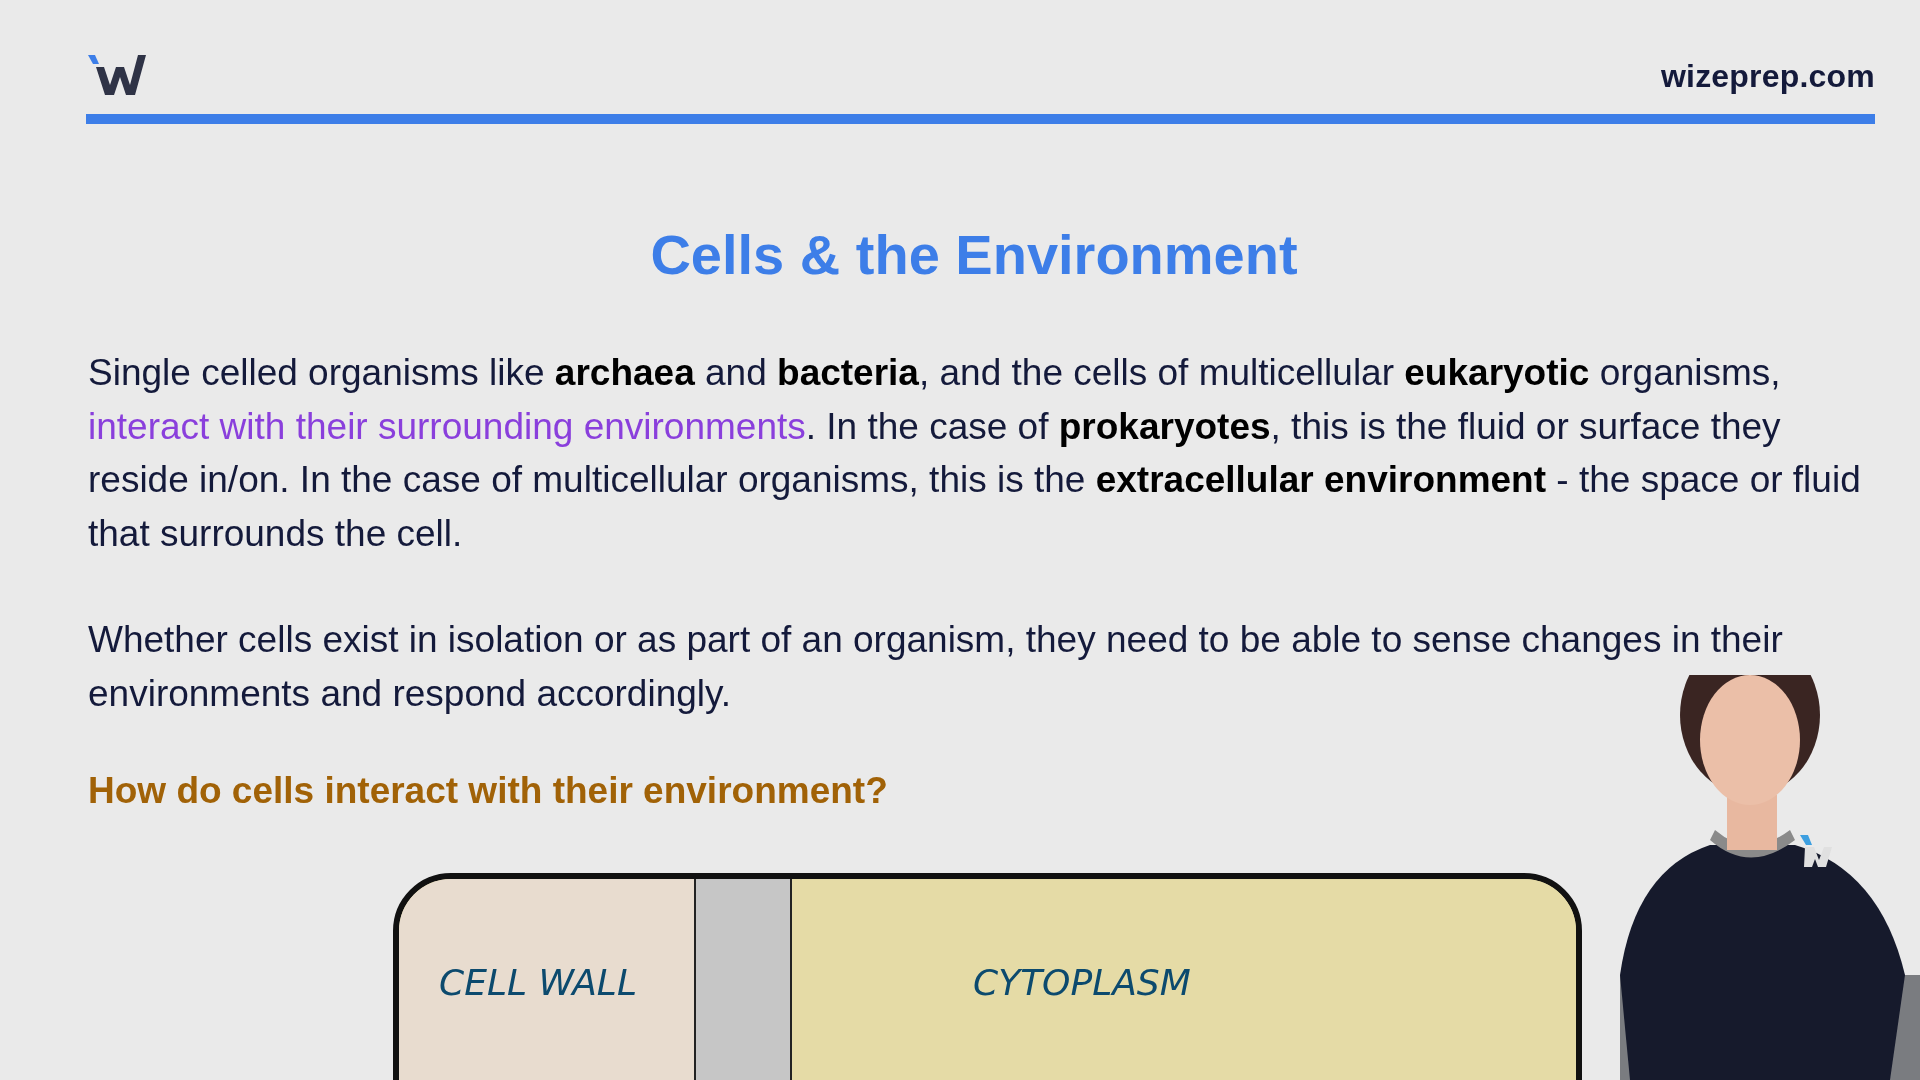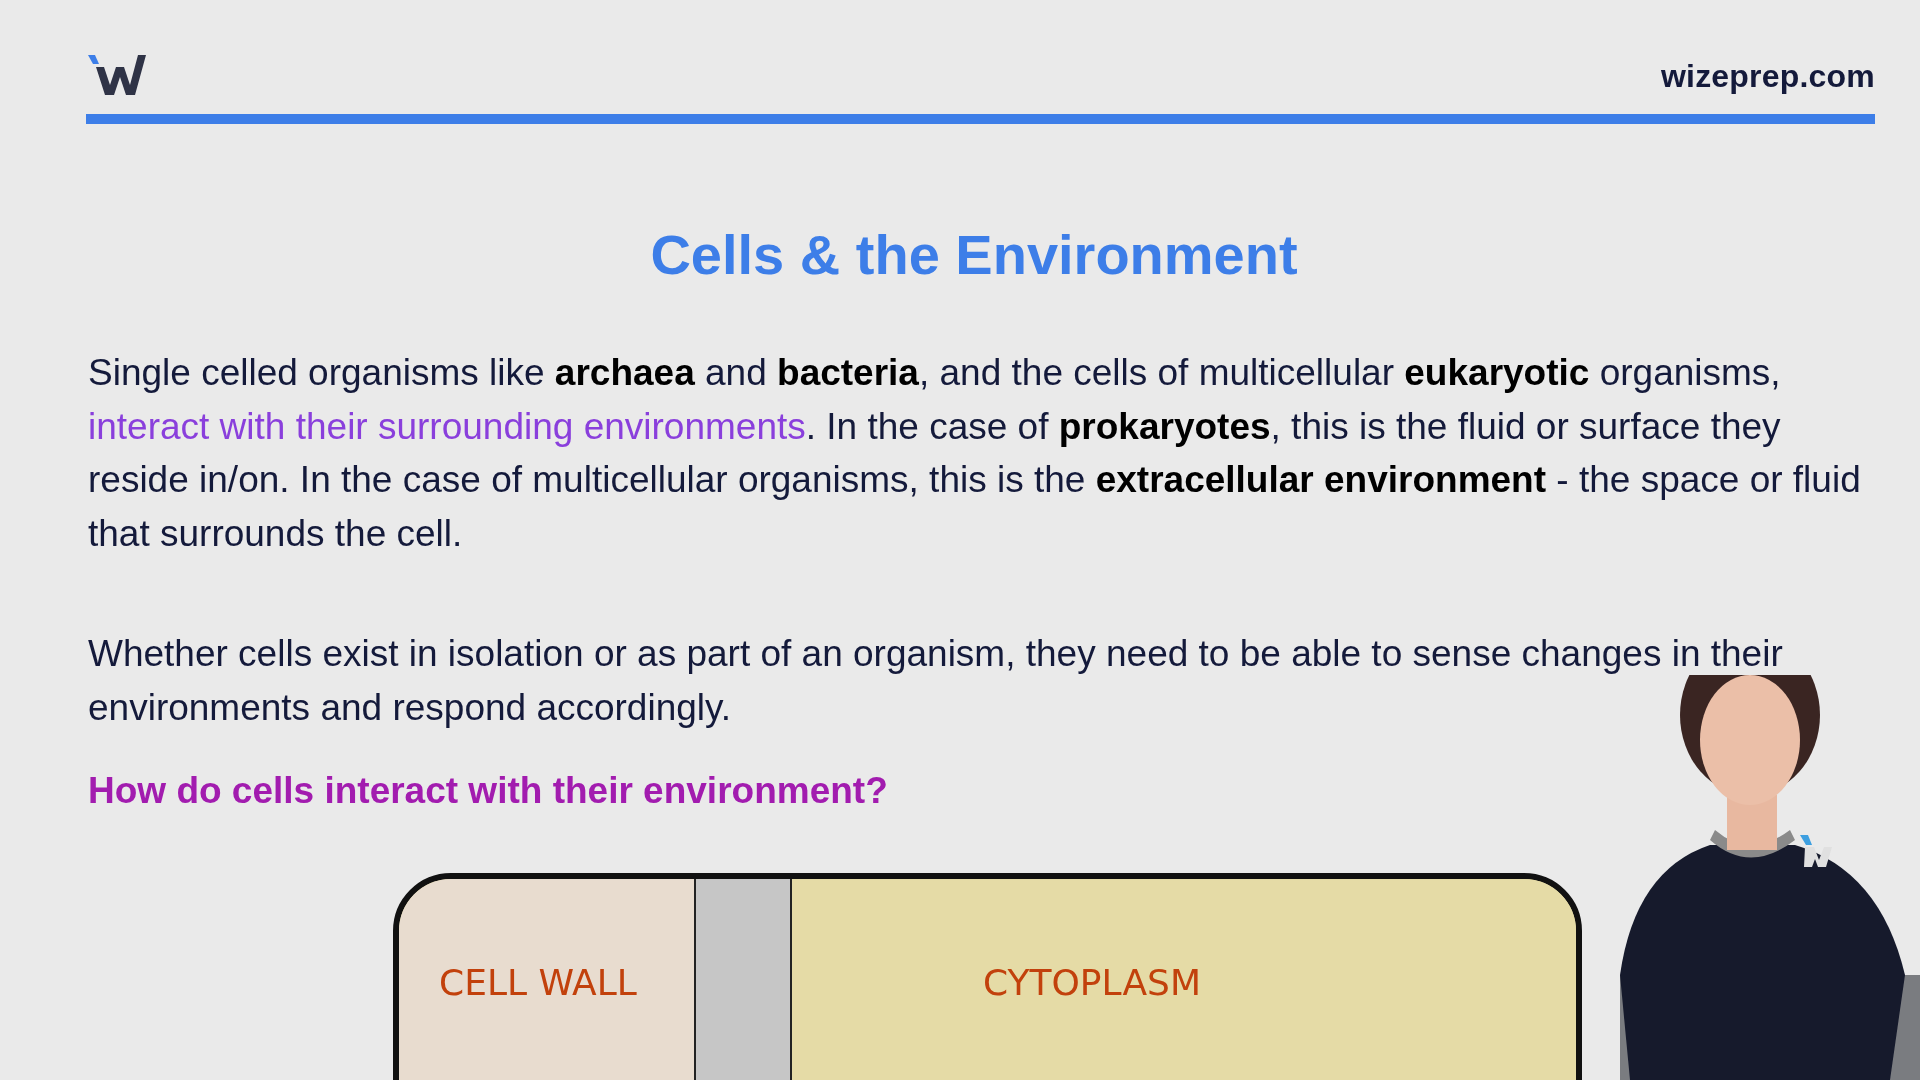--- a/index.html
+++ b/index.html
@@ -9,33 +9,33 @@
     font-family:"Liberation Sans", "DejaVu Sans", sans-serif;
     position:relative;
     color:#141a3b;
   }
   .logo { position:absolute; left:86px; top:53px; width:62px; height:44px; }
   .site { position:absolute; right:45px; top:58px; font-size:32px; font-weight:700; color:#141a3b; letter-spacing:0.2px; }
   .rule { position:absolute; left:86px; top:114px; width:1789px; height:10px; background:#3d7ee8; }
   .title { position:absolute; left:0; top:222px; width:1948px; text-align:center; font-size:56px; font-weight:700; color:#3d7ee8; }
   .para { position:absolute; left:88px; width:1790px; font-size:37px; line-height:53.5px; color:#141a3b; }
   .p1 { top:346px; }
-  .p2 { top:627px; }
+  .p2 { top:613px; }
   .or { color:#000000; font-weight:700; }
   .pu { color:#8a3fdc; font-weight:400; }
-  .q { position:absolute; left:88px; top:770px; font-size:37px; font-weight:700; color:#a21caf; }
+  .q { position:absolute; left:88px; top:770px; font-size:37px; font-weight:700; color:#a16207; }
   .cellbox {
     position:absolute; left:393px; top:873px; width:1177px; height:260px;
     border:6px solid #111; border-radius:58px 58px 0 0; overflow:hidden;
     background:#e5dba6;
   }
   .wall { position:absolute; left:0; top:0; width:295px; height:100%; background:#e8dccf; border-right:2px solid #222; }
   .membrane { position:absolute; left:297px; top:0; width:94px; height:100%; background:#c6c6c6; border-right:2px solid #222; }
   .cyto { position:absolute; left:393px; top:0; right:0; height:100%; background:#e5dba6; }
-  .lbl { position:absolute; font-family:"DejaVu Sans", sans-serif; font-size:36px; color:#c2410c; top:83px; }
+  .lbl { position:absolute; font-family:"DejaVu Sans", sans-serif; font-size:36px; color:#0c4a6e; top:83px;font-style:italic; }
   .lbl-wall { left:40px; }
   .presenter { position:absolute; left:1590px; top:675px; width:330px; height:405px; }
 </style>
 </head>
 <body>
 
 <svg class="logo" viewBox="0 0 62 44">
   <path d="M2 2 L9 2 L13 11 L7 11 Z" fill="#3d7ee8"></path>
   <path d="M10 14 L18 14 L24 32 L30 14 L38 14 L44 32 L52 2 L60 2 L49 42 L40 42 L34 24 L28 42 L19 42 Z" fill="#2f3346"></path>
 </svg>
@@ -49,21 +49,21 @@
 <div class="para p2">Whether cells exist in isolation or as part of an organism, they need to be able to sense changes in their environments and respond accordingly.</div>
 
 <div class="q">How do cells interact with their environment?</div>
 
 <div class="cellbox">
   <div class="wall">
     <span class="lbl lbl-wall">CELL WALL</span>
   </div>
   <div class="membrane"></div>
   <div class="cyto">
-    <span class="lbl" style="left:191px">CYTOPLASM</span>
+    <span class="lbl" style="left:181px">CYTOPLASM</span>
   </div>
 </div>
 
 <svg class="presenter" viewBox="0 0 330 405">
   <rect x="30" y="300" width="300" height="105" fill="#7a7c80"></rect>
   <path d="M40 405 L30 300 Q45 195 120 170 L205 170 Q290 195 315 300 L300 405 Z" fill="#161a2c"></path>
   <path d="M120 165 Q160 200 205 165 L200 155 Q160 185 125 155 Z" fill="#8a8a8a"></path>
   <rect x="137" y="120" width="50" height="55" fill="#e8b8a0"></rect>
   <ellipse cx="160" cy="40" rx="70" ry="80" fill="#3a2522"></ellipse>
   <ellipse cx="160" cy="65" rx="50" ry="65" fill="#ebbfa8"></ellipse>

